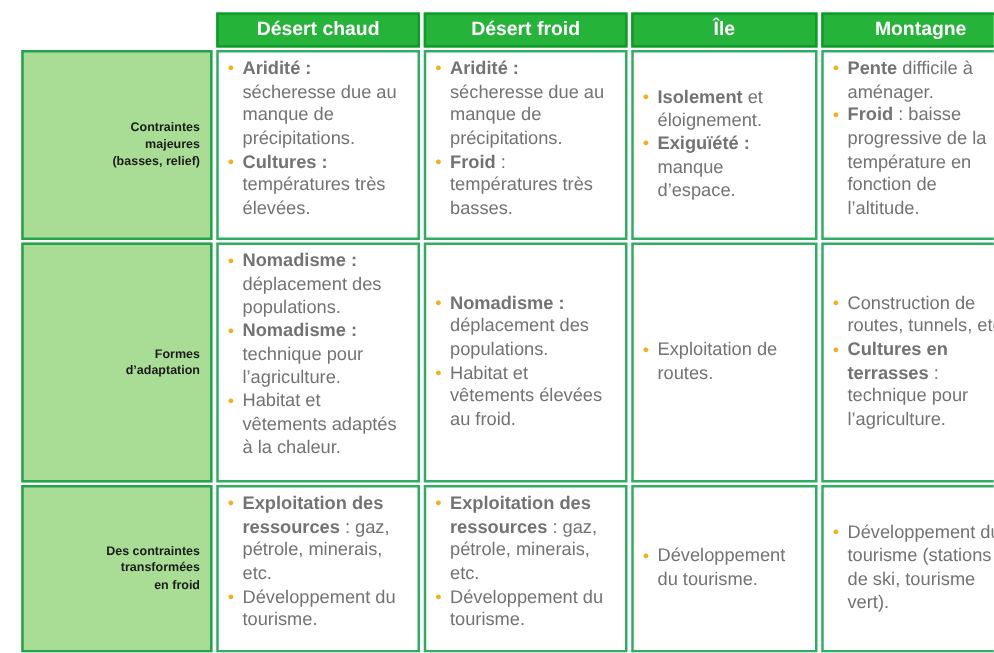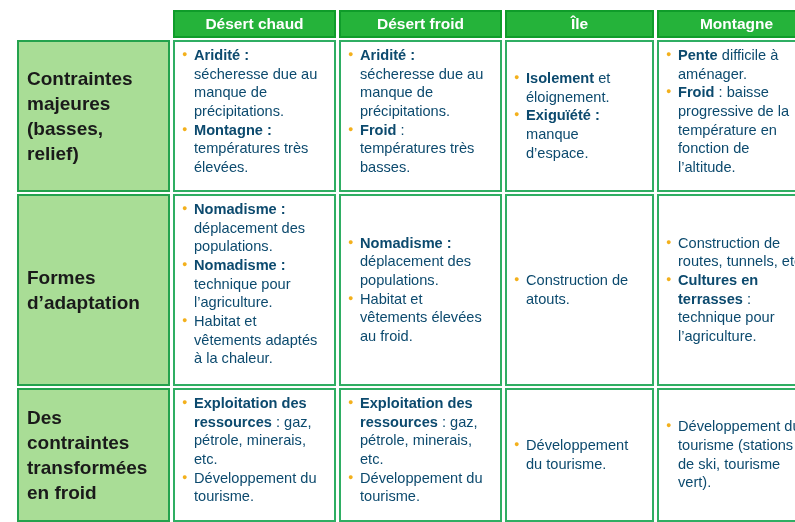--- a/index.html
+++ b/index.html
@@ -49,33 +49,33 @@
   th.c-chaud, th.c-froid { width: 155px; }
   th.c-ile { width: 141px; }
   th.c-mont { width: 151px; }
 
   
   td.rowlabel {
     background: #a9dd96;
     border: 2px solid #24a24d;
     color: #1a1a1a;
     font-weight: bold;
-    font-size: 19px;
-    text-align: left;
+    font-size: 10px;
+    text-align: right;
     vertical-align: middle;
     line-height: 1.32;
     padding: 6px 8px;
   }
   
   td.cell {
     background: #ffffff;
     border: 2px solid #2fae63;
     vertical-align: middle;
     padding: 4px 7px 5px 7px;
-    color: #0c4a6e;
+    color: #737373;
     font-size: 14.6px;
     line-height: 1.28;
   }
   td.cell.vtop { vertical-align: top; }
 
   ul.bl {
     list-style: none;
     margin: 0;
     padding: 0;
   }
@@ -120,21 +120,21 @@
       <tr style="height:152px;">
         <td class="rowlabel">
           <span>Contraintes</span><br>
           <span>majeures</span><br>
           <span>(basses, relief)</span>
         </td>
 
         <td class="cell vtop">
           <ul class="bl">
             <li><span class="lead">Aridité :</span><span class="body"> sécheresse due au manque de précipitations.</span></li>
-            <li><span class="lead">Montagne :</span><span class="body"> températures très élevées.</span></li>
+            <li><span class="lead">Cultures :</span><span class="body"> températures très élevées.</span></li>
           </ul>
         </td>
 
         <td class="cell vtop">
           <ul class="bl">
             <li><span class="lead">Aridité :</span><span class="body"> sécheresse due au manque de précipitations.</span></li>
             <li><span class="lead">Froid</span><span class="body"> : températures très basses.</span></li>
           </ul>
         </td>
 
@@ -169,21 +169,21 @@
 
         <td class="cell">
           <ul class="bl">
             <li><span class="lead">Nomadisme :</span><span class="body"> déplacement des populations.</span></li>
             <li><span class="lead"></span><span class="body">Habitat et vêtements élevées au froid.</span></li>
           </ul>
         </td>
 
         <td class="cell">
           <ul class="bl">
-            <li><span class="lead"></span><span class="body">Construction de atouts.</span></li>
+            <li><span class="lead"></span><span class="body">Exploitation de routes.</span></li>
           </ul>
         </td>
 
         <td class="cell">
           <ul class="bl">
             <li><span class="lead"></span><span class="body">Construction de routes, tunnels, etc.</span></li>
             <li><span class="lead">Cultures en terrasses</span><span class="body"> : technique pour l’agriculture.</span></li>
           </ul>
         </td>
       </tr>

